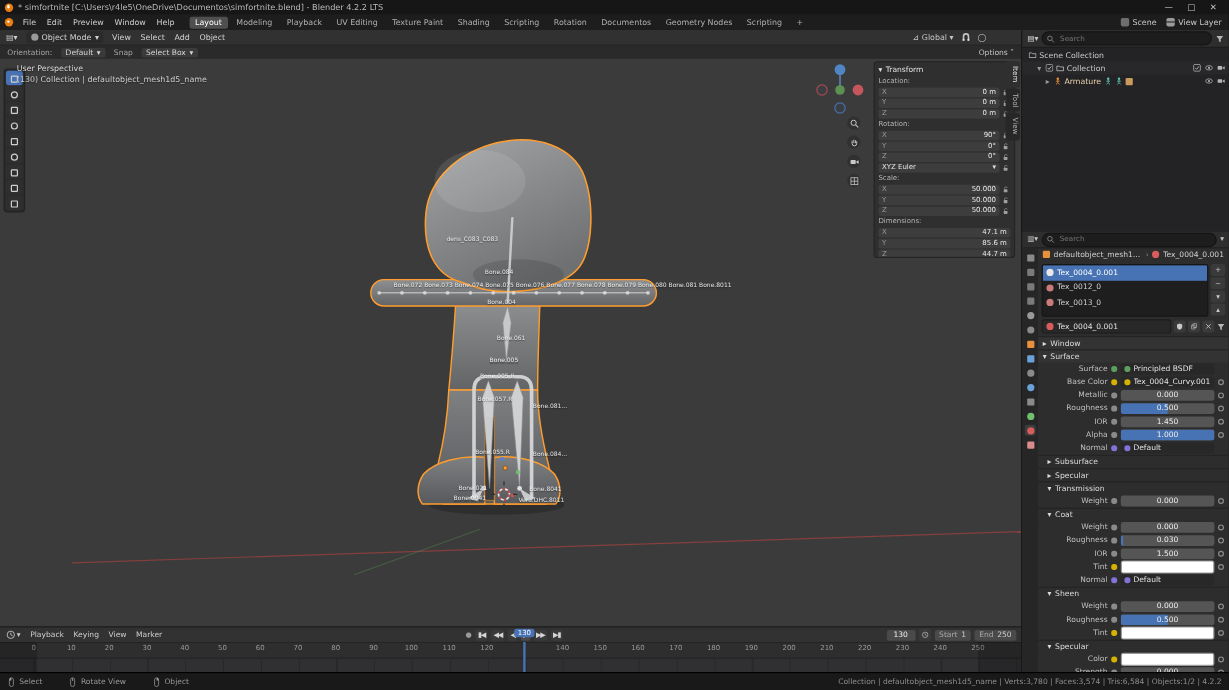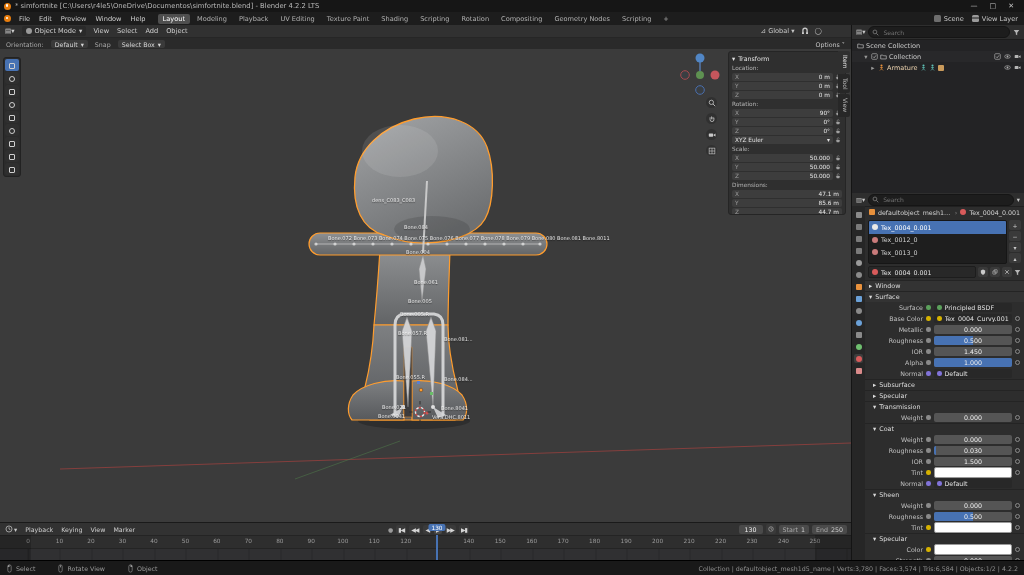--- a/index.html
+++ b/index.html
@@ -256,21 +256,21 @@
       </span>
     <span class="ws-tabs">
         <span class="ws-tab active">Layout</span>
         <span class="ws-tab">Modeling</span>
         <span class="ws-tab">Playback</span>
         <span class="ws-tab">UV Editing</span>
         <span class="ws-tab">Texture Paint</span>
         <span class="ws-tab">Shading</span>
         <span class="ws-tab">Scripting</span>
         <span class="ws-tab">Rotation</span>
-        <span class="ws-tab">Compositing</span>
+        <span class="ws-tab">Documentos</span>
         <span class="ws-tab">Geometry Nodes</span>
         <span class="ws-tab">Scripting</span>
         <span class="ws-tab">+</span>
       </span>
     <span class="topbar-right">
       <span class="tb-chip">
         <span class="chip-ic"></span>
         <span>Scene</span>
       </span>
       <span class="tb-chip">
@@ -419,20 +419,24 @@
         <div class="tool-btn round"></div>
         <div class="tool-btn"></div>
         <div class="tool-btn round"></div>
         <div class="tool-btn"></div>
         <div class="tool-btn round"></div>
         <div class="tool-btn"></div>
         <div class="tool-btn"></div>
         <div class="tool-btn"></div>
       </div>
 
+      <div class="vp-overlay-text">
+        <div>User Perspective</div>
+        <div class="l2">(130) Collection | defaultobject_mesh1d5_name</div>
+      </div>
 
       <div id="bone-labels">
           <span style="left: 372px; top: 148px;">dens_C083_C083</span>
           <span style="left: 404px; top: 175px;">Bone.084</span>
           <span style="left: 328px; top: 186px;">Bone.072 Bone.073 Bone.074 Bone.075 Bone.076 Bone.077 Bone.078 Bone.079 Bone.080 Bone.081 Bone.8011</span>
           <span style="left: 406px; top: 200px;">Bone.004</span>
           <span style="left: 414px; top: 230px;">Bone.061</span>
           <span style="left: 408px; top: 249px;">Bone.005</span>
           <span style="left: 400px; top: 262px;">Bone.005.R</span>
           <span style="left: 398px; top: 281px;">Bone.057.R</span>

